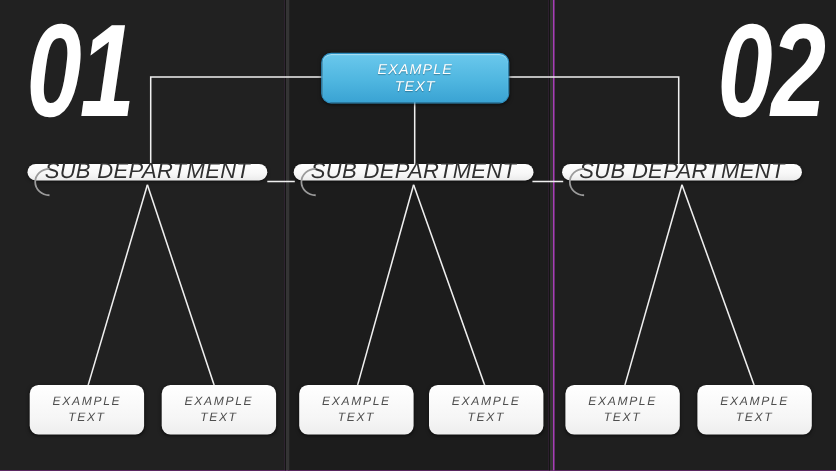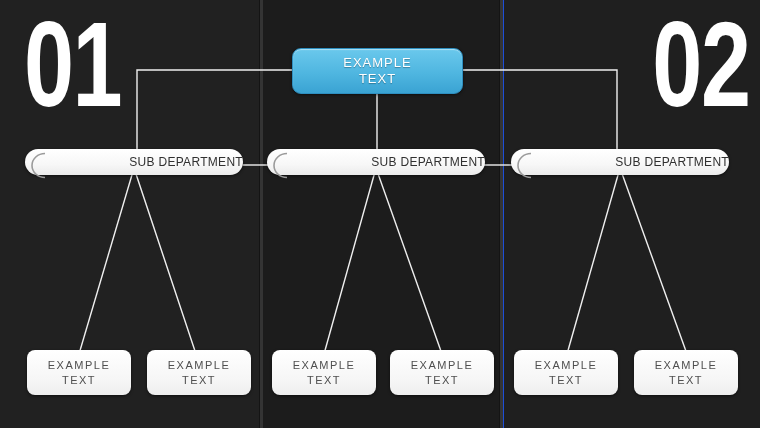--- a/index.html
+++ b/index.html
@@ -1,19 +1,20 @@
 <!DOCTYPE html>
 <html><head>
 <meta charset="utf-8">
 <style>
   html,body{margin:0;padding:0;background:#111;}
   #stage{
     position:relative;width:760px;height:428px;overflow:hidden;
     font-family:"Liberation Sans", sans-serif;
-    background:#1d4ed8;
+    background:#d946ef;
+    font-style:italic;
   }
   
   .panel{position:absolute;top:0;bottom:0;}
   .panel-left{left:0;width:259px;background:#212121;}
   .panel-mid{left:262px;width:237px;background:#1c1c1c;}
   .panel-right{left:504px;width:256px;background:#1f1f1f;}
   .divider{position:absolute;top:0;bottom:0;width:3px;background:#343434;border-left:1px solid #141414;}
   .divider-1{left:259px;}
   .divider-2{left:499px;}
 
@@ -35,26 +36,26 @@
     background:linear-gradient(to bottom,#6ac8ec 0%,#4fb6e0 55%,#3aa3d3 100%);
     border:1px solid #2e8fc0;
     box-shadow:inset 0 1px 1px rgba(255,255,255,.45), 0 1px 3px rgba(0,0,0,.5);
     display:flex;flex-direction:column;align-items:center;justify-content:center;
     color:#ffffff;font-size:13px;letter-spacing:1px;line-height:16px;
     text-shadow:0 1px 1px rgba(0,0,0,.3);
   }
 
   
   .pill{
-    position:absolute;z-index:3;top:149px;width:218px;height:26px;
+    position:absolute;z-index:3;top:149px;width:218px;height:15px;
     border-radius:17px;
     background:linear-gradient(to bottom,#ffffff 0%,#f7f7f7 60%,#ebebeb 100%);
     box-shadow:0 1px 3px rgba(0,0,0,.55);
-    display:flex;align-items:center;justify-content:flex-end;
-    color:#303030;font-size:12px;letter-spacing:0.3px;
+    display:flex;align-items:center;justify-content:center;
+    color:#303030;font-size:20px;letter-spacing:0.3px;
   }
   .pill-1{left:25px;} .pill-2{left:267px;} .pill-3{left:511px;}
   .pill .cap-arc{position:absolute;left:5px;top:3px;}
 
   
   .leaf{
     position:absolute;z-index:3;top:350px;width:104px;height:45px;
     border-radius:8px;
     background:linear-gradient(to bottom,#ffffff 0%,#f6f6f6 65%,#eeeeee 100%);
     box-shadow:0 1px 3px rgba(0,0,0,.55);

